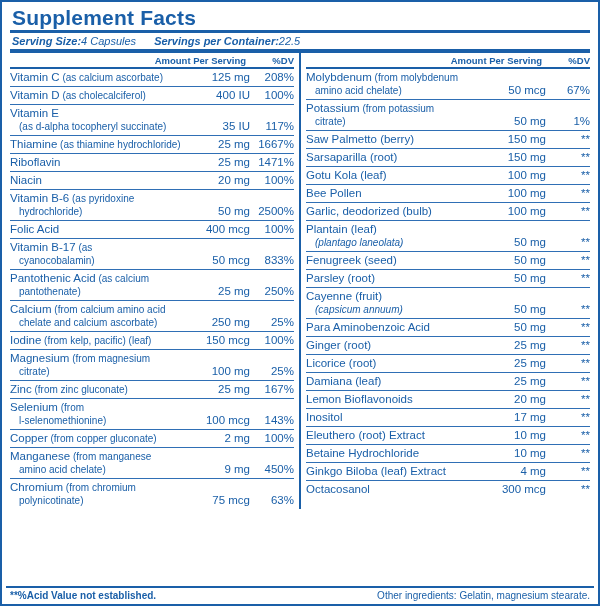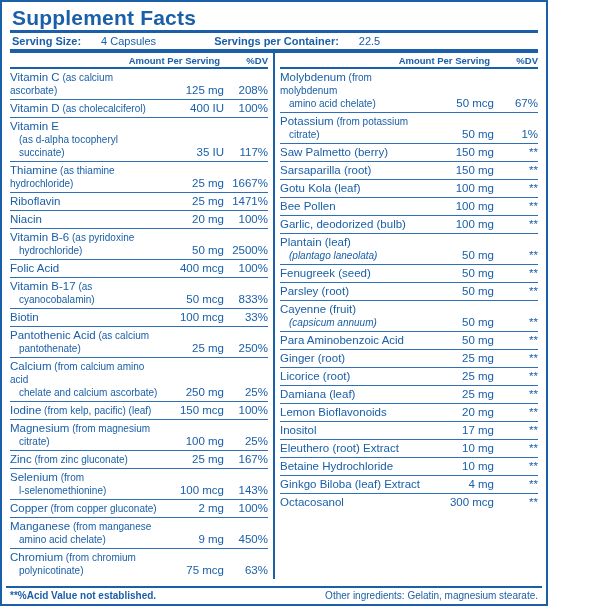--- a/index.html
+++ b/index.html
@@ -8,21 +8,21 @@
   }
   body {
     width: 600px;
     height: 606px;
     background: #ffffff;
     font-family: "Liberation Sans", sans-serif;
     color: #1a5fa8;
   }
   .panel {
     position: relative;
-    width: 548px;
+    width: 600px;
     height: 606px;
     box-sizing: border-box;
     border: 2px solid #1a5fa8;
     padding: 4px 8px 0 8px;
     color: #1a5fa8;
   }
   .title {
     font-size: 21px;
     font-weight: bold;
     letter-spacing: 0.2px;
@@ -32,21 +32,22 @@
   .title-rule {
     border-bottom: 3px solid #1a5fa8;
     margin: 1px 0 2px 0;
   }
   .servings-row {
     display: flex;
     align-items: baseline;
     font-size: 11px;
     font-weight: bold;
     padding-left: 2px;
-    gap: 20px;
+    gap: 0;
+    font-style: italic;
   }
   .servings-row .val {
     font-weight: normal;
   }
   .servings-row .spacer {
     width: 18px;
   }
   .thick-rule {
     border-bottom: 4px solid #1a5fa8;
     margin-top: 2px;
@@ -216,25 +217,20 @@
               <td class="name"><span>Folic Acid</span></td>
               <td class="amount">400 mcg</td>
               <td class="dv">100%</td>
             </tr>
             <tr>
               <td class="name"><span>Vitamin B-17</span><span class="sub"> (as</span><span class="sub ind">cyanocobalamin)</span></td>
               <td class="amount">50 mcg</td>
               <td class="dv">833%</td>
             </tr>
             <tr>
-              <td class="name"><span>Biotin</span></td>
-              <td class="amount">100 mcg</td>
-              <td class="dv">33%</td>
-            </tr>
-            <tr>
               <td class="name"><span>Pantothenic Acid</span><span class="sub"> (as calcium</span><span class="sub ind">pantothenate)</span></td>
               <td class="amount">25 mg</td>
               <td class="dv">250%</td>
             </tr>
             <tr>
               <td class="name"><span>Calcium</span><span class="sub"> (from calcium amino acid</span><span class="sub ind">chelate and calcium ascorbate)</span></td>
               <td class="amount">250 mg</td>
               <td class="dv">25%</td>
             </tr>
             <tr>

